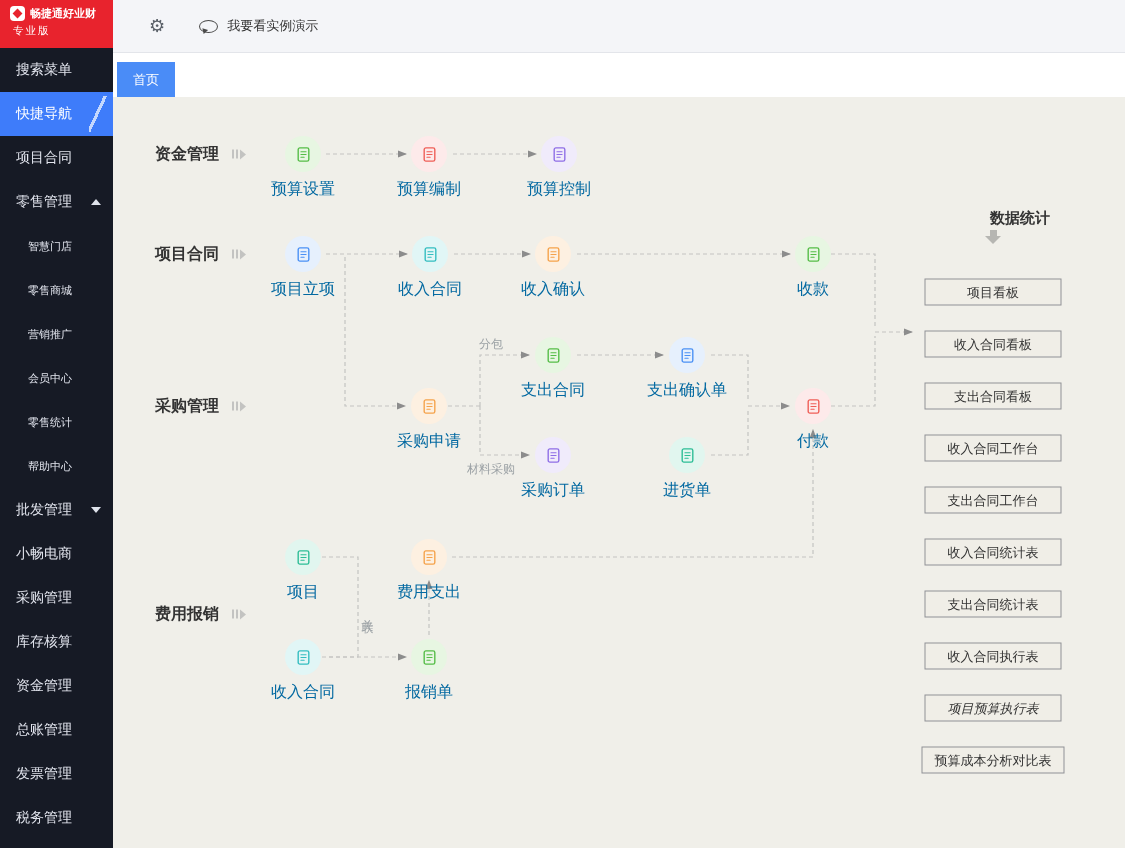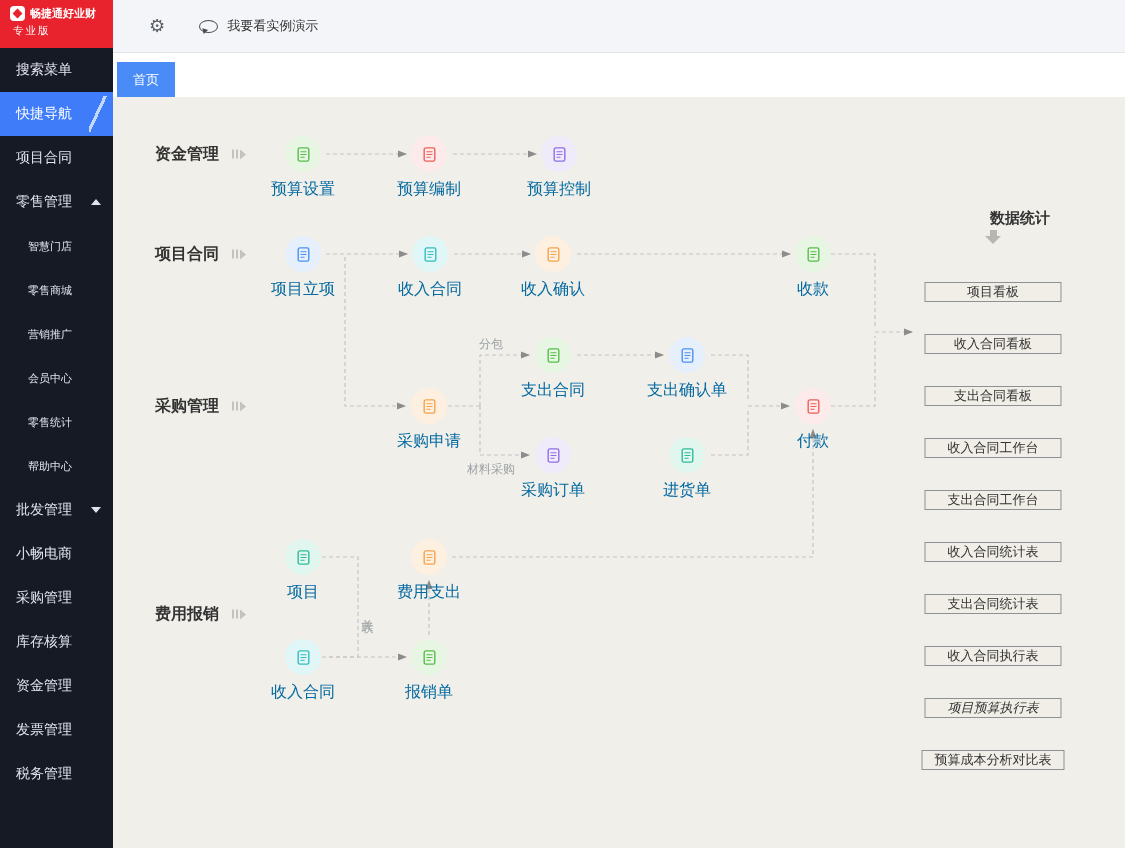--- a/index.html
+++ b/index.html
@@ -59,21 +59,21 @@
   .node-label { margin-top:7px; font-size:16px; color:#0369a1; white-space:nowrap; }
   .edge-label { position:absolute; transform:translate(-50%,-50%); font-size:12px; color:#9aa0a4; white-space:nowrap; }
   .edge-label.vertical { writing-mode:vertical-rl; letter-spacing:3px; }
 
   
   .stats-title { position:absolute; transform:translate(-50%,-50%); font-size:15px; font-weight:600; color:#333; white-space:nowrap; }
   .stats-arrow { position:absolute; transform:translateX(-50%); display:flex; flex-direction:column; align-items:center; }
   .stats-arrow .stem { width:7px; height:6px; background:#b6b6b2; }
   .stats-arrow .tri { width:0; height:0; border-left:8px solid transparent; border-right:8px solid transparent;
     border-top:8px solid #b6b6b2; }
-  .stat-btn { position:absolute; transform:translate(-50%,-50%); min-width:137px; height:20px;
+  .stat-btn { position:absolute; transform:translate(-50%,-50%); min-width:137px; height:27px;
     display:flex; align-items:center; justify-content:center; padding:0 12px;
     background:#f0eee7; border:1px solid #8f9196; font-size:13px; color:#333; cursor:pointer; white-space:nowrap; }
 </style>
 </head>
 <body>
 
 <div class="app">
 
   <aside class="sidebar">
     <div class="logo">
@@ -125,20 +125,23 @@
           <span>小畅电商</span>
         </div>
         <div class="menu-item">
           <span>采购管理</span>
         </div>
         <div class="menu-item">
           <span>库存核算</span>
         </div>
         <div class="menu-item">
           <span>资金管理</span>
+        </div>
+        <div class="menu-item">
+          <span>总账管理</span>
         </div>
         <div class="menu-item">
           <span>发票管理</span>
         </div>
         <div class="menu-item">
           <span>税务管理</span>
         </div>
       </nav>
   </aside>
 

